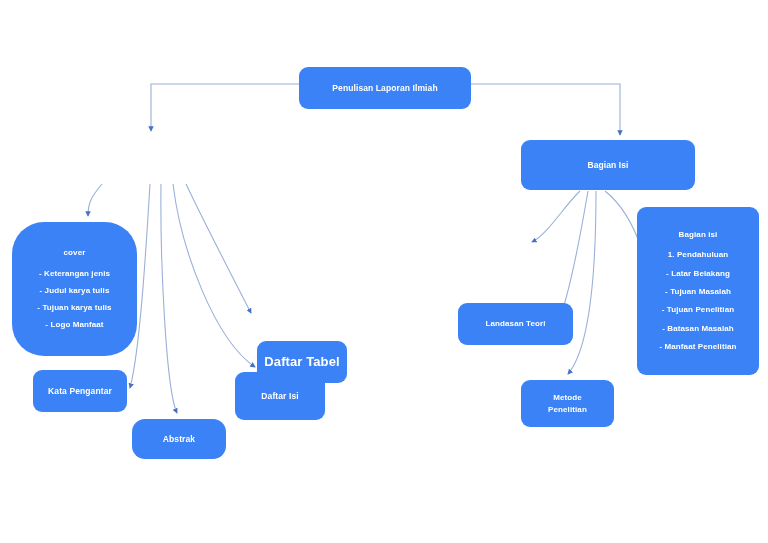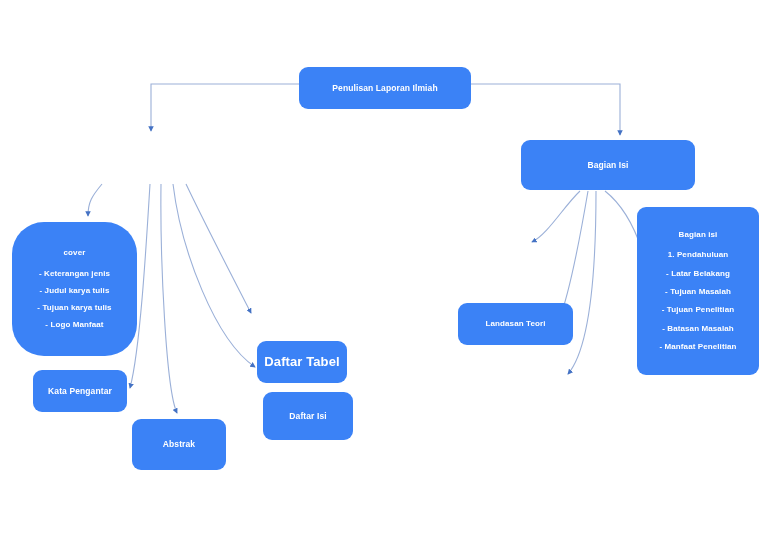--- a/index.html
+++ b/index.html
@@ -46,22 +46,22 @@
     line-height: 1.25;
   }
   .n-top        { left: 299px; top: 67px;  width: 172px; height: 42px; font-size: 8.5px; }
   .n-pembuka    { left: 65px;  top: 136px; width: 174px; height: 47px; font-size: 8.5px; }
   .n-bagianisi  { left: 521px; top: 140px; width: 174px; height: 50px; font-size: 8.5px; }
   .n-cover      { left: 12px;  top: 222px; width: 125px; height: 134px; font-size: 8px; border-radius: 32px; }
   .n-cover .line { margin: 3.6px 0; }
   .n-cover .line.title { margin-bottom: 7px; }
   .n-daftartabel{ left: 257px; top: 300px; width: 90px;  height: 42px; font-size: 13px; margin-top: 41px; }
   .n-katapeng   { left: 33px;  top: 370px; width: 94px;  height: 42px; font-size: 8.5px; }
-  .n-abstrak    { left: 132px; top: 419px; width: 94px;  height: 51px; font-size: 8.5px; }
-  .n-daftarisi  { left: 235px; top: 392px; width: 90px;  height: 48px; font-size: 8.5px; margin-left: 28px; }
+  .n-abstrak    { left: 132px; top: 419px; width: 94px;  height: 40px; font-size: 8.5px; border-radius: 13px; }
+  .n-daftarisi  { left: 235px; top: 372px; width: 90px;  height: 48px; font-size: 8.5px; }
   .n-hasil      { left: 436px; top: 224px; width: 91px;  height: 40px; font-size: 8px; }
   .n-landasan   { left: 458px; top: 303px; width: 115px;  height: 42px; font-size: 8px; }
   .n-metode     { left: 521px; top: 380px; width: 93px;  height: 47px; font-size: 8px; }
   .n-metode .line { margin: 1px 0; }
   .n-isi-list   { left: 637px; top: 207px; width: 122px; height: 168px; font-size: 8px; }
   .n-isi-list .line { margin: 4.2px 0; }
   .n-isi-list .line.title { margin-bottom: 6px; }
 </style>
 </head>
 <body>
@@ -119,20 +119,24 @@
   <div class="node n-abstrak">
     <span class="line">Abstrak</span>
   </div>
   <div class="node n-daftarisi">
     <span class="line">Daftar Isi</span>
   </div>
 
   <div class="node n-landasan">
     <span class="line">Landasan Teori</span>
   </div>
+  <div class="node n-metode">
+    <span class="line">Metode</span>
+    <span class="line">Penelitian</span>
+  </div>
 
   <div class="node n-isi-list">
     <span class="line title">Bagian isi</span>
     <span class="line">1. Pendahuluan</span>
     <span class="line">- Latar Belakang</span>
     <span class="line">- Tujuan Masalah</span>
     <span class="line">- Tujuan Penelitian</span>
     <span class="line">- Batasan Masalah</span>
     <span class="line">- Manfaat Penelitian</span>
   </div>

